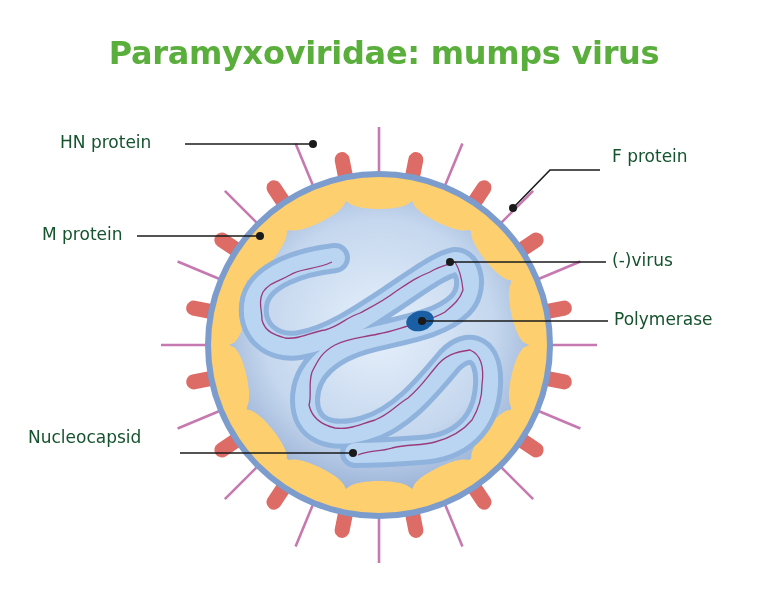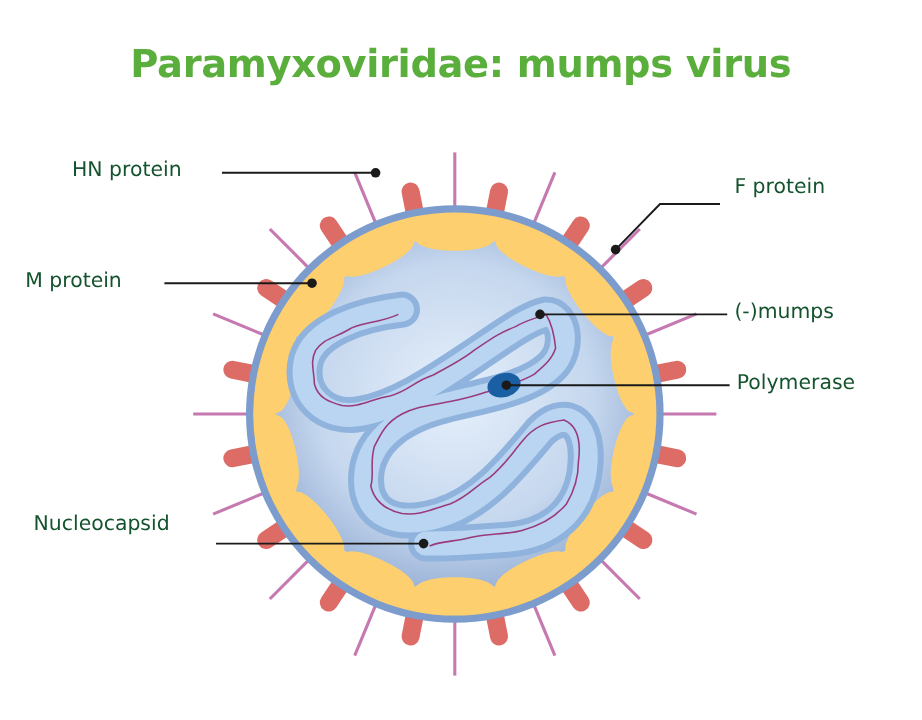--- a/index.html
+++ b/index.html
@@ -93,17 +93,17 @@
     <circle cx="313" cy="144" r="4"></circle>
     <circle cx="260" cy="236" r="4"></circle>
     <circle cx="513" cy="208" r="4"></circle>
     <circle cx="450" cy="262" r="4"></circle>
     <circle cx="422" cy="321" r="4"></circle>
     <circle cx="353" cy="453" r="4"></circle>
   </g>
 </svg>
 
 <div class="label" style="left:60px; top:134px;">HN protein</div>
-<div class="label" style="left:21px; top:226px;">M protein</div>
+<div class="label" style="left:42px; top:226px;">M protein</div>
 <div class="label" style="left:612px; top:148px;">F protein</div>
-<div class="label" style="left:612px; top:252px;">(-)mumps</div>
+<div class="label" style="left:612px; top:252px;">(-)virus</div>
 <div class="label" style="left:614px; top:311px;">Polymerase</div>
 <div class="label" style="left:28px; top:429px;">Nucleocapsid</div>
 
 </body></html>

